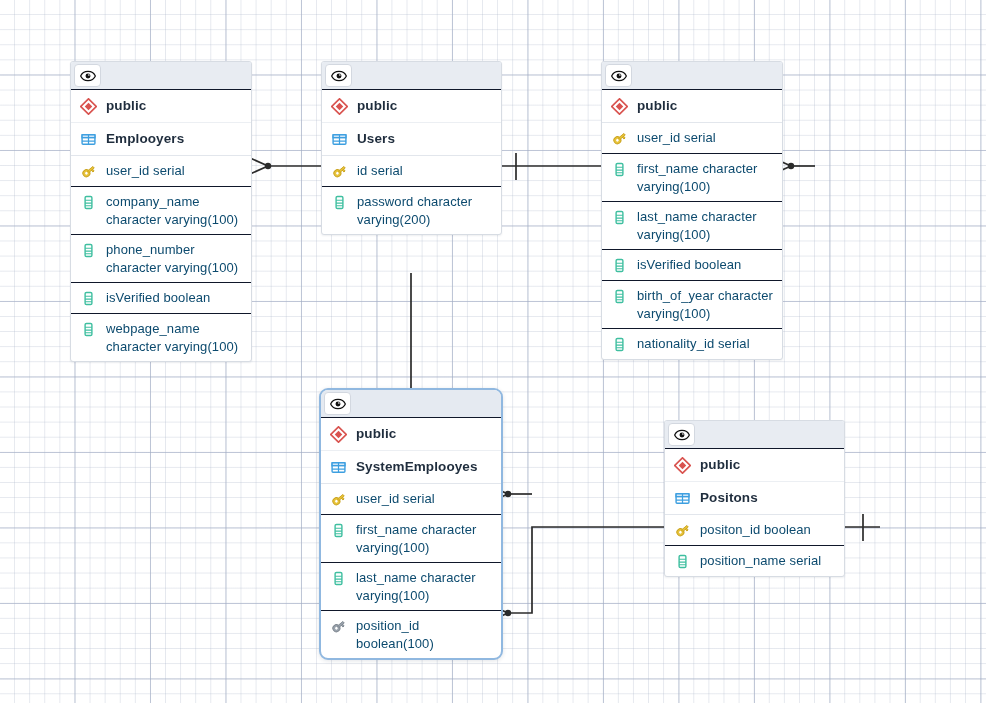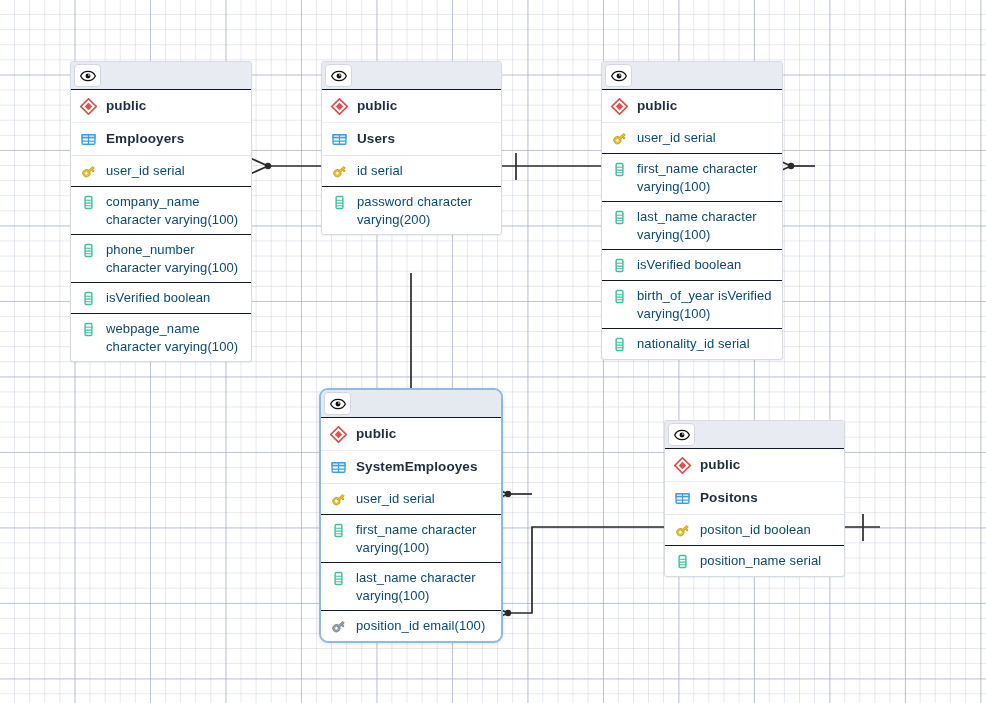--- a/index.html
+++ b/index.html
@@ -354,21 +354,21 @@
           </svg>
           <span class="row-label">isVerified boolean</span>
         </div>
         <div class="row field-row">
           <svg class="row-icon" viewBox="0 0 18 18">
             <rect x="5.4" y="2.6" width="7.2" height="12.8" rx="1.4" fill="#ffffff" stroke="#3fbfa0" stroke-width="1.5"></rect>
             <line x1="5.4" y1="6.6" x2="12.6" y2="6.6" stroke="#3fbfa0" stroke-width="1.2"></line>
             <line x1="5.4" y1="9.6" x2="12.6" y2="9.6" stroke="#3fbfa0" stroke-width="1.2"></line>
             <line x1="5.4" y1="12.4" x2="12.6" y2="12.4" stroke="#3fbfa0" stroke-width="1.2"></line>
           </svg>
-          <span class="row-label">birth_of_year isVerified varying(100)</span>
+          <span class="row-label">birth_of_year character varying(100)</span>
         </div>
         <div class="row field-row">
           <svg class="row-icon" viewBox="0 0 18 18">
             <rect x="5.4" y="2.6" width="7.2" height="12.8" rx="1.4" fill="#ffffff" stroke="#3fbfa0" stroke-width="1.5"></rect>
             <line x1="5.4" y1="6.6" x2="12.6" y2="6.6" stroke="#3fbfa0" stroke-width="1.2"></line>
             <line x1="5.4" y1="9.6" x2="12.6" y2="9.6" stroke="#3fbfa0" stroke-width="1.2"></line>
             <line x1="5.4" y1="12.4" x2="12.6" y2="12.4" stroke="#3fbfa0" stroke-width="1.2"></line>
           </svg>
           <span class="row-label">nationality_id serial</span>
         </div>
@@ -430,21 +430,21 @@
         </div>
         <div class="row field-row">
           <svg class="row-icon" viewBox="0 0 18 18">
             <g transform="rotate(-40 9 9)">
               <circle cx="6.1" cy="9" r="3.7" fill="#9aa3ad" stroke="#7d858e" stroke-width="1"></circle>
               <circle cx="6.1" cy="9" r="1.4" fill="#ffffff"></circle>
               <rect x="8.6" y="7.9" width="7.4" height="2.2" fill="#9aa3ad" stroke="#7d858e" stroke-width="0.9"></rect>
               <rect x="12.2" y="10.1" width="1.7" height="2.3" fill="#9aa3ad" stroke="#7d858e" stroke-width="0.9"></rect>
             </g>
           </svg>
-          <span class="row-label">position_id email(100)</span>
+          <span class="row-label">position_id boolean(100)</span>
         </div>
       </div>
       <div class="node" style="left: 664px; top: 420px; width: 181px;">
         <div class="node-header">
           <div class="eye-btn">
             <svg viewBox="0 0 20 14" width="16" height="12">
               <path d="M10 1.2C5.4 1.2 1.9 4.4 0.8 7c1.1 2.6 4.6 5.8 9.2 5.8S18.1 9.6 19.2 7C18.1 4.4 14.6 1.2 10 1.2z" fill="#ffffff" stroke="#111111" stroke-width="1.5"></path>
               <circle cx="10" cy="7" r="3.1" fill="#111111"></circle>
               <circle cx="11.1" cy="5.8" r="1.0" fill="#ffffff"></circle>
             </svg>

